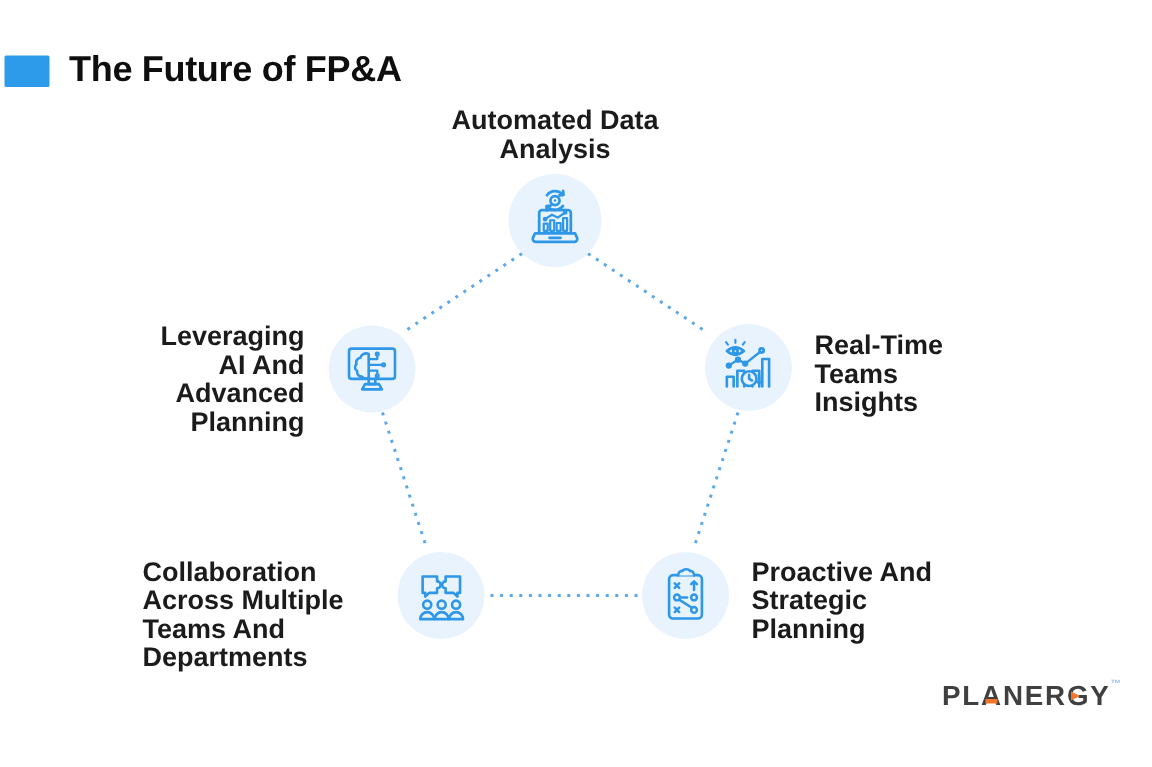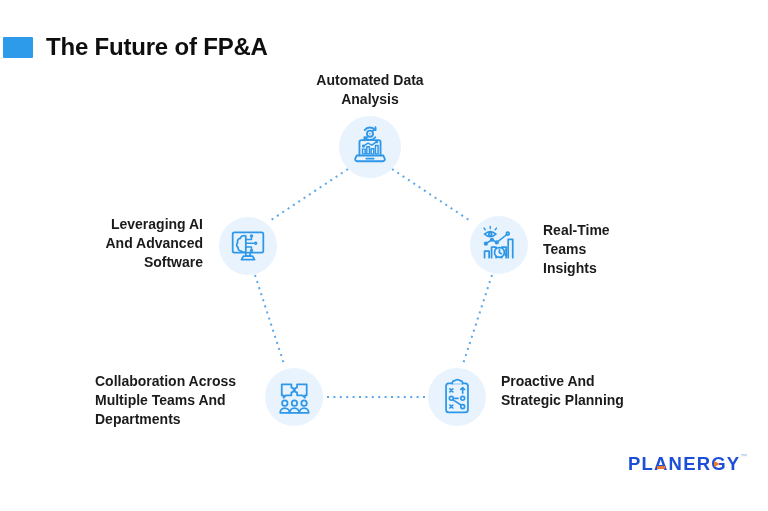--- a/index.html
+++ b/index.html
@@ -24,31 +24,31 @@
     display:flex;align-items:center;justify-content:center;
   }
   .node svg{display:block;}
   .n-top{left:339px;top:116px;width:62px;height:62px;}
   .n-left{left:219px;top:217px;width:58px;height:58px;}
   .n-right{left:470px;top:216px;width:58px;height:58px;}
   .n-bleft{left:265px;top:368px;width:58px;height:58px;}
   .n-bright{left:428px;top:368px;width:58px;height:58px;}
   
   .node-label{
-    position:absolute;font-size:14px;line-height:19px;font-weight:700;color:#1b1b1b;
+    position:absolute;font-size:18px;line-height:19px;font-weight:700;color:#1b1b1b;
   }
   .l-top{left:290px;top:71px;width:160px;text-align:center;}
   .l-left{left:91px;top:215px;width:112px;text-align:right;}
   .l-right{left:543px;top:221px;width:100px;text-align:left;}
   .l-bleft{left:95px;top:372px;width:152px;text-align:left;}
   .l-bright{left:501px;top:372px;width:135px;text-align:left;}
   
   .logo{position:absolute;left:628px;top:453px;width:116px;height:24px;}
   .logo-text{
-    font-size:18.5px;font-weight:700;color:#1d4ed8;letter-spacing:1.2px;
+    font-size:18.5px;font-weight:700;color:#404040;letter-spacing:1.2px;
     font-family:"Liberation Sans","DejaVu Sans",sans-serif;
   }
   .logo-tm{font-size:7px;font-weight:700;color:#9fc4ea;vertical-align:top;letter-spacing:0;}
   .logo-a-accent{
     position:absolute;left:29px;top:13px;width:8px;height:2.8px;background:#F2772A;
   }
   .logo-g-accent{
     position:absolute;left:86px;top:8px;width:0;height:0;
     border-left:6px solid #F2772A;border-top:3.5px solid transparent;border-bottom:3.5px solid transparent;
   }
@@ -159,21 +159,21 @@
         <path d="M21.5 25.2 h6.5 v2.3"></path>
         <circle cx="28" cy="29.2" r="1.1"></circle>
       </g>
     </svg>
   </div>
 
   <div class="node-label l-top">Automated Data Analysis</div>
   <div class="node-label l-right">Real-Time Teams Insights</div>
   <div class="node-label l-bright">Proactive And Strategic Planning</div>
   <div class="node-label l-bleft">Collaboration Across Multiple Teams And Departments</div>
-  <div class="node-label l-left">Leveraging AI And Advanced Software</div>
+  <div class="node-label l-left">Leveraging AI And Advanced Planning</div>
 
   <div class="logo">
     <span class="logo-text">PLANERGY</span><span class="logo-tm">™</span>
     <span class="logo-a-accent"></span>
     <span class="logo-g-accent"></span>
   </div>
 
 </div>
 
 </body></html>

